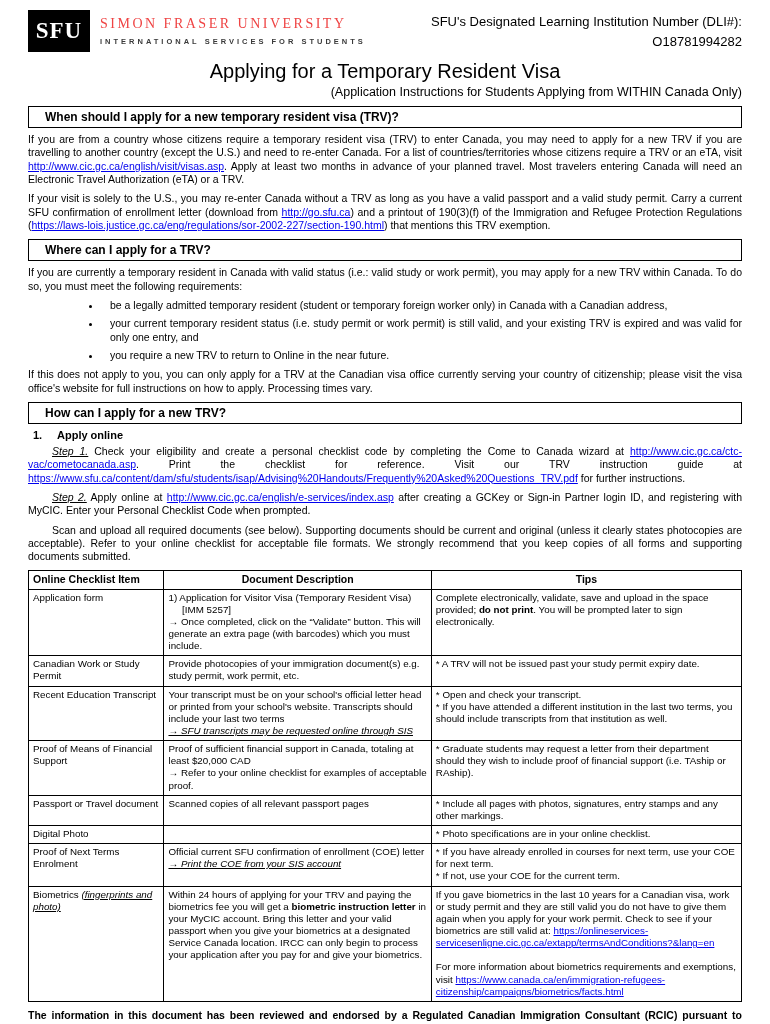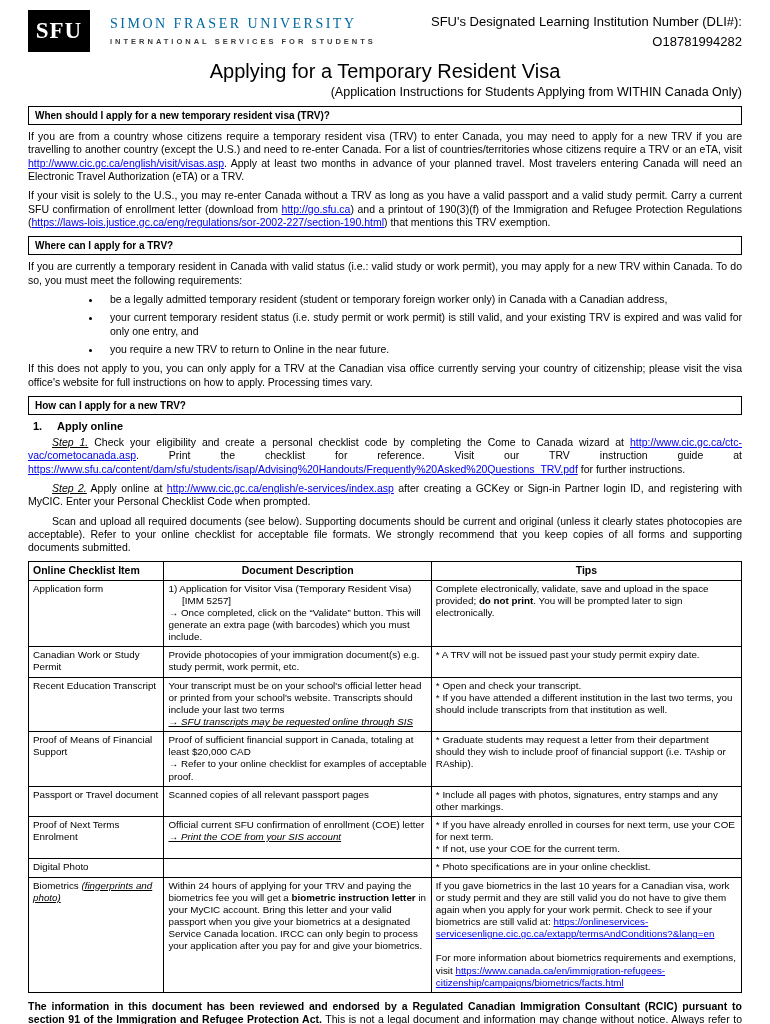--- a/index.html
+++ b/index.html
@@ -5,36 +5,36 @@
   * { margin:0; padding:0; box-sizing:border-box; }
   html,body { background:#ffffff; }
   .page {
     width:770px; min-height:1024px; margin:0 auto;
     padding:10px 28px 6px 28px;
     font-family:"Liberation Sans", sans-serif;
     color:#000;
   }
   
   .hdr { display:flex; justify-content:space-between; align-items:flex-start; }
-  .brand { display:flex; align-items:center; gap:20px; }
+  .brand { display:flex; align-items:center; gap:10px; }
   .logo {
     width:62px; height:42px; background:#000; color:#fff;
     font-family:"Liberation Serif", serif; font-weight:bold; font-size:23px;
     display:flex; align-items:center; justify-content:center; letter-spacing:1px;
   }
-  .univ { font-family:"Liberation Serif", serif; font-size:14px; letter-spacing:2.5px; color:#0369a1; }
+  .univ { font-family:"Liberation Serif", serif; font-size:14px; letter-spacing:2.5px; color:#ef4444; }
   .dept { font-size:7.5px; letter-spacing:3px; color:#3a3a3a; margin-top:5px; font-weight:bold; }
   .dli { text-align:right; font-size:13px; line-height:1.5; padding-top:2px; }
   
   h1 { text-align:center; font-size:20px; font-weight:normal; margin:8px 0 2px 0; }
   .subtitle { text-align:right; font-size:12.5px; margin-bottom:6px; }
   
   .sec {
-    border:1.5px solid #000; font-weight:bold; font-size:10px;
-    padding:3px 6px; margin:7px 0 5px 0;
+    border:1.5px solid #000; font-weight:bold; font-size:12px;
+    padding:3px 16px; margin:7px 0 5px 0;
   }
   
   p.body { font-size:10.5px; line-height:1.27; text-align:justify; margin:0 0 6px 0; }
   .step { margin-left:6px; text-indent:24px; }
   ul.reqs { margin:2px 0 6px 0; padding-left:74px; }
   ul.reqs li { font-size:10.5px; line-height:1.27; margin-bottom:5px; padding-left:8px; text-align:justify; }
   .num-item { display:flex; font-size:11px; font-weight:bold; margin:1px 0 4px 5px; }
   .num-item .num { width:24px; }
   
   a.lnk { color:#0000EE; text-decoration:underline; overflow-wrap:anywhere; cursor:pointer; }
@@ -128,28 +128,28 @@
           <td><span>Proof of Means of Financial Support</span></td>
           <td><span>Proof of sufficient financial support in Canada, totaling at least $20,000 CAD</span><br><span>→ Refer to your online checklist for examples of acceptable proof.</span></td>
           <td><span>* Graduate students may request a letter from their department should they wish to include proof of financial support (i.e. TAship or RAship).</span></td>
         </tr>
         <tr>
           <td><span>Passport or Travel document</span></td>
           <td><span>Scanned copies of all relevant passport pages</span></td>
           <td><span>* Include all pages with photos, signatures, entry stamps and any other markings.</span></td>
         </tr>
         <tr>
+          <td><span>Digital Photo</span></td>
+          <td></td>
+          <td><span>* Photo specifications are in your online checklist.</span></td>
+        </tr>
+        <tr>
           <td><span>Proof of Next Terms Enrolment</span></td>
           <td><span>Official current SFU confirmation of enrollment (COE) letter</span><br><span class="i">→ Print the COE from your SIS account</span></td>
           <td><span>* If you have already enrolled in courses for next term, use your COE for next term.</span><br><span>* If not, use your COE for the current term.</span></td>
-        </tr>
-        <tr>
-          <td><span>Digital Photo</span></td>
-          <td></td>
-          <td><span>* Photo specifications are in your online checklist.</span></td>
         </tr>
         <tr>
           <td><span>Biometrics </span><span class="i">(fingerprints and photo)</span></td>
           <td><span>Within 24 hours of applying for your TRV and paying the biometrics fee you will get a </span><span class="b">biometric instruction letter</span><span> in your MyCIC account. Bring this letter and your valid passport when you give your biometrics at a designated Service Canada location. IRCC can only begin to process your application after you pay for and give your biometrics.</span></td>
           <td><span>If you gave biometrics in the last 10 years for a Canadian visa, work or study permit and they are still valid you do not have to give them again when you apply for your work permit. Check to see if your biometrics are still valid at: </span><a href="#" class="lnk">https://onlineservices-servicesenligne.cic.gc.ca/extapp/termsAndConditions?&amp;lang=en</a><br><br><span>For more information about biometrics requirements and exemptions, visit </span><a href="#" class="lnk">https://www.canada.ca/en/immigration-refugees-citizenship/campaigns/biometrics/facts.html</a></td>
         </tr>
       </tbody>
   </table>
 
   <p class="footer"><span class="b">The information in this document has been reviewed and endorsed by a Regulated Canadian Immigration Consultant (RCIC) pursuant to section 91 of the Immigration and Refugee Protection Act.</span><span> This is not a legal document and information may change without notice. Always refer to the IRCC website for updated information: </span></p>

